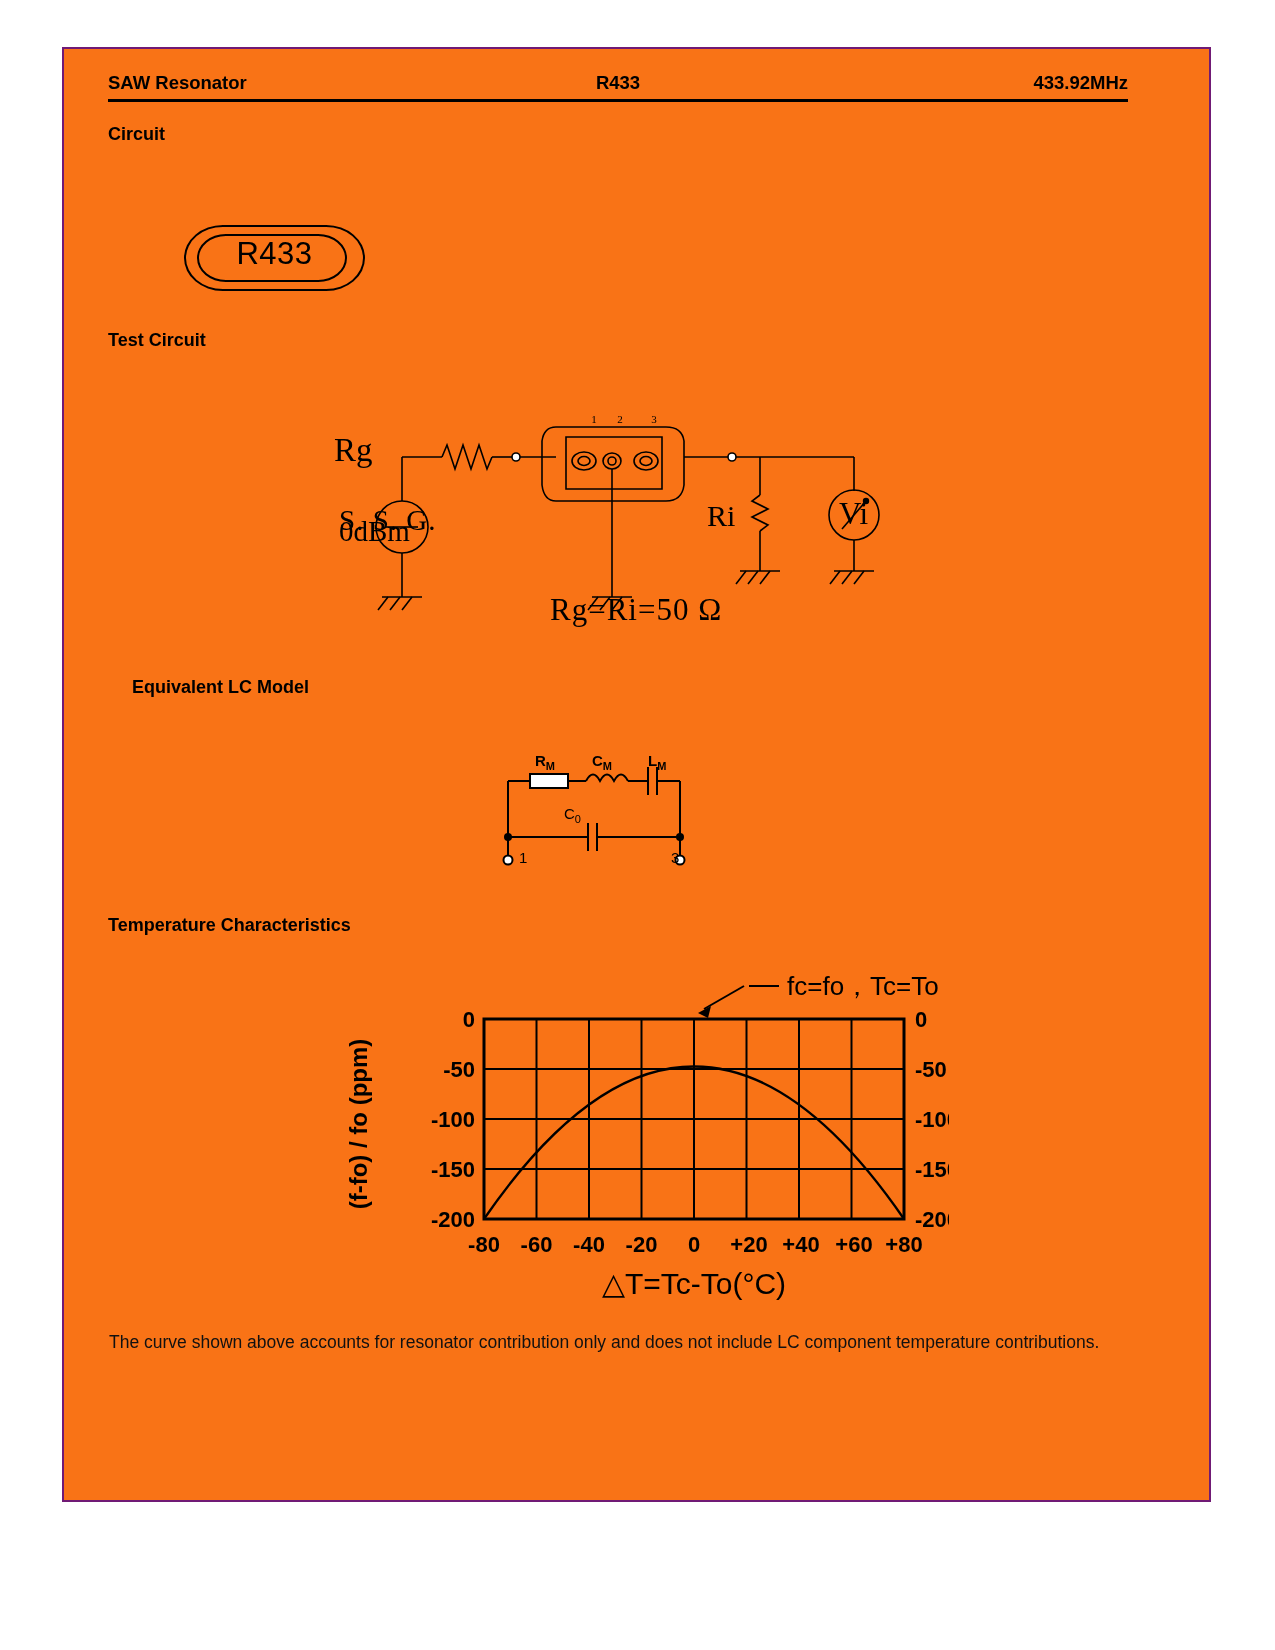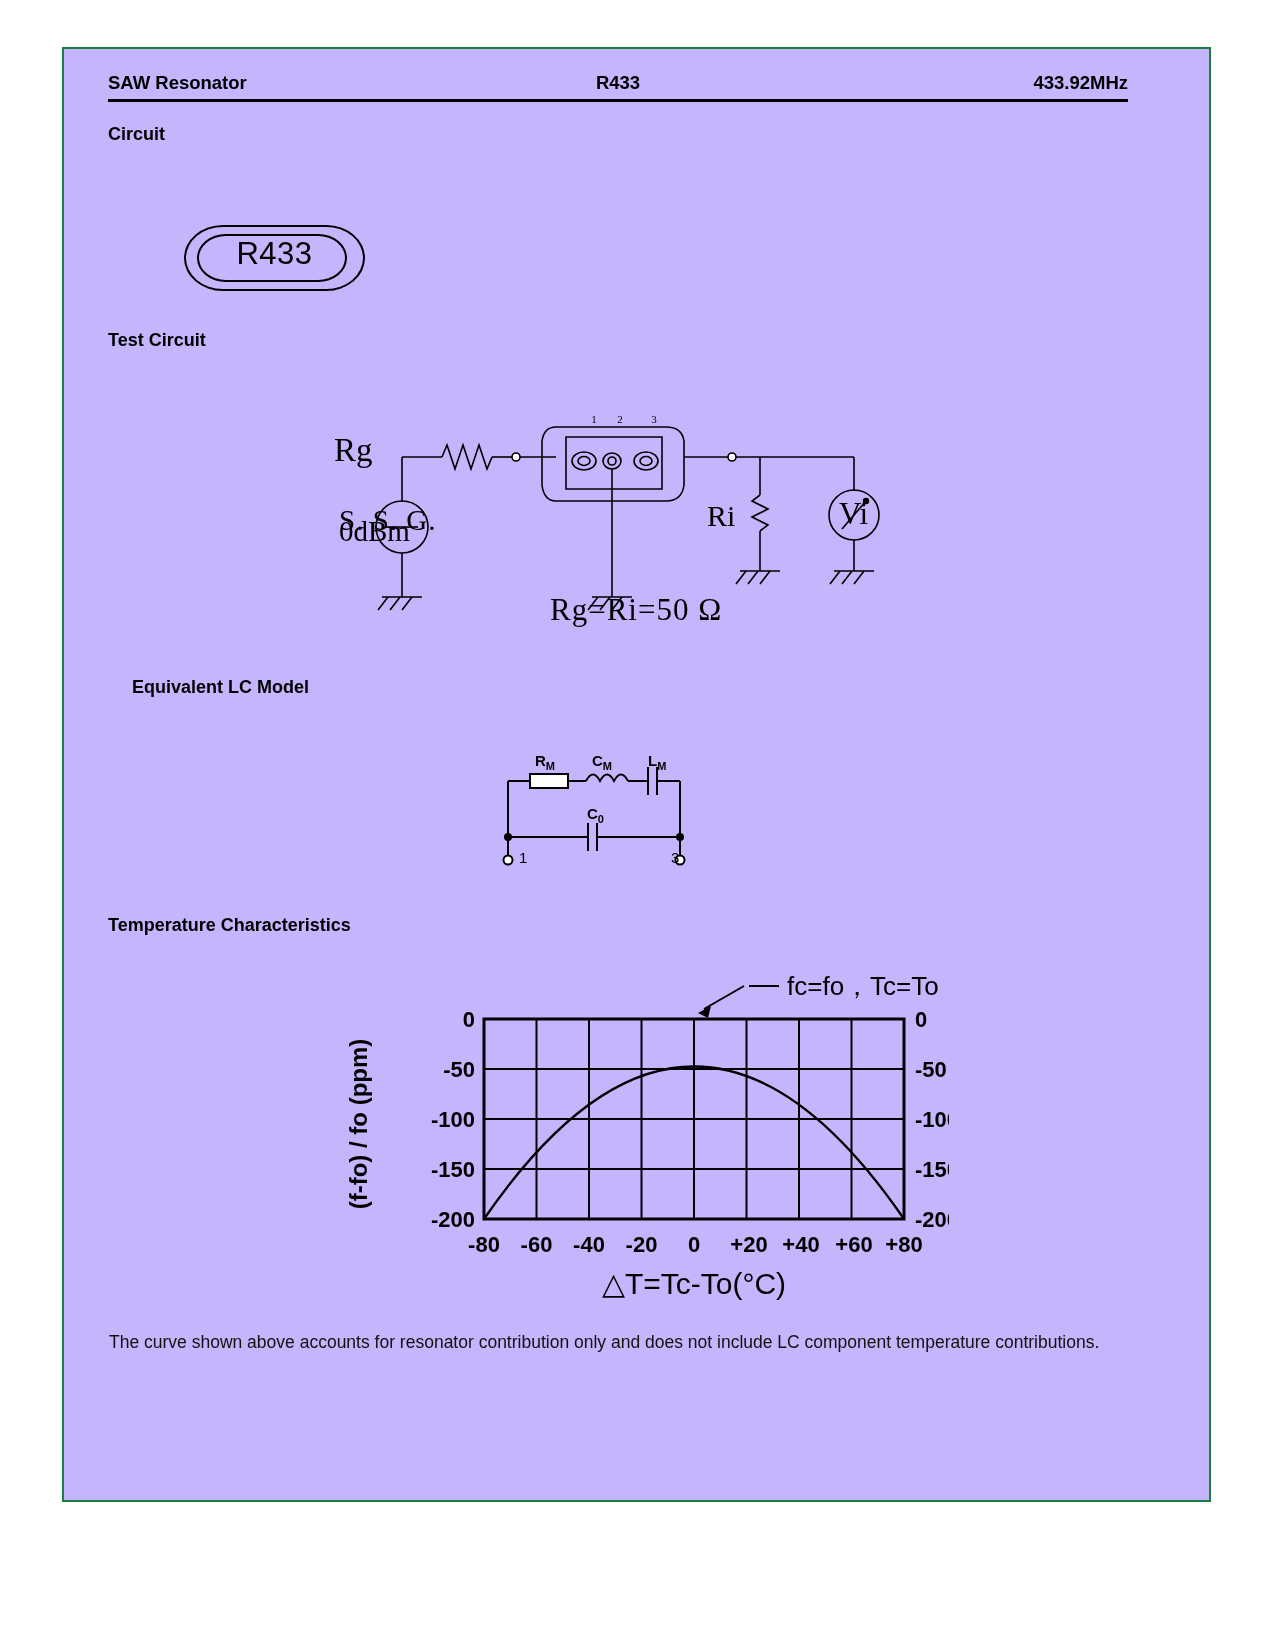--- a/index.html
+++ b/index.html
@@ -3,21 +3,21 @@
 <meta charset="utf-8">
 <style>
   html,body{margin:0;padding:0;background:#fff;}
   body{
     font-family:"Liberation Sans", sans-serif;
     width:1275px;height:1650px;position:relative;
   }
   .page{
     position:absolute;left:62px;top:47px;
     width:1149px;height:1455px;
-    border:2px solid #15803d;background:#c4b5fd;
+    border:2px solid #701a75;background:#f97316;
     box-sizing:border-box;
   }
   .inner{position:relative;width:100%;height:100%;}
 
   
   .hdr{
     position:absolute;left:44px;top:23px;width:1020px;
     display:flex;align-items:flex-end;
     border-bottom:3px solid #000;padding-bottom:5px;
   }
@@ -214,21 +214,21 @@
 
   <div style="position:absolute;left:471px;top:703px;font-size:15px;font-weight:bold;">
     <span>R</span><sub style="font-size:11px;">M</sub>
   </div>
   <div style="position:absolute;left:528px;top:703px;font-size:15px;font-weight:bold;">
     <span>C</span><sub style="font-size:11px;">M</sub>
   </div>
   <div style="position:absolute;left:584px;top:703px;font-size:15px;font-weight:bold;">
     <span>L</span><sub style="font-size:11px;">M</sub>
   </div>
-  <div style="position:absolute;left:523px;top:756px;font-size:15px;font-weight:bold;text-align:center;">
+  <div style="position:absolute;left:500px;top:756px;font-size:15px;font-weight:normal;text-align:center;">
     <span>C</span><sub style="font-size:11px;">0</sub>
   </div>
   <div style="position:absolute;left:455px;top:800px;font-size:15px;">1</div>
   <div style="position:absolute;left:607px;top:800px;font-size:15px;">3</div>
 
   <div class="sect" style="left:44px;top:866px;">Temperature Characteristics</div>
 
   <div class="svgbox" style="left:245px;top:915px;width:640px;height:350px;">
     <svg width="640" height="350" viewBox="0 0 640 350" xmlns="http://www.w3.org/2000/svg">
 

